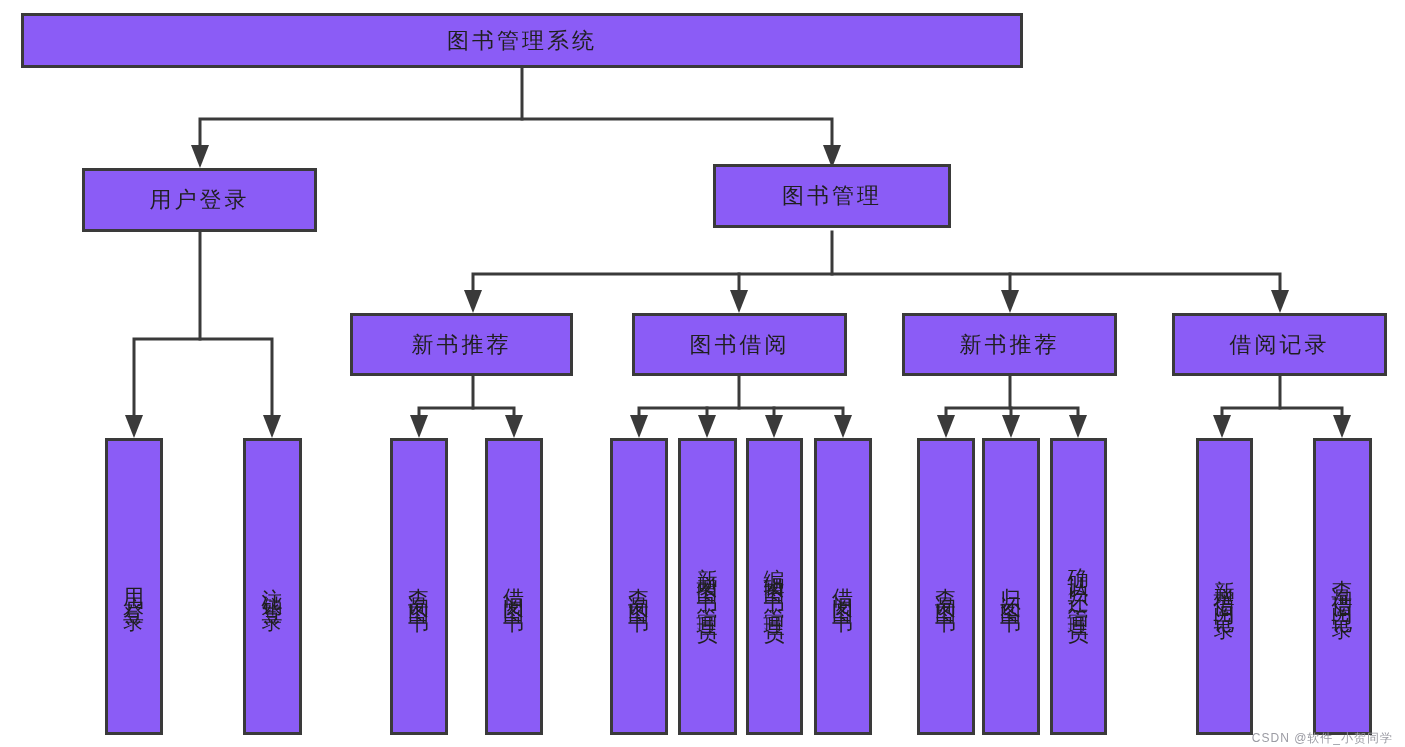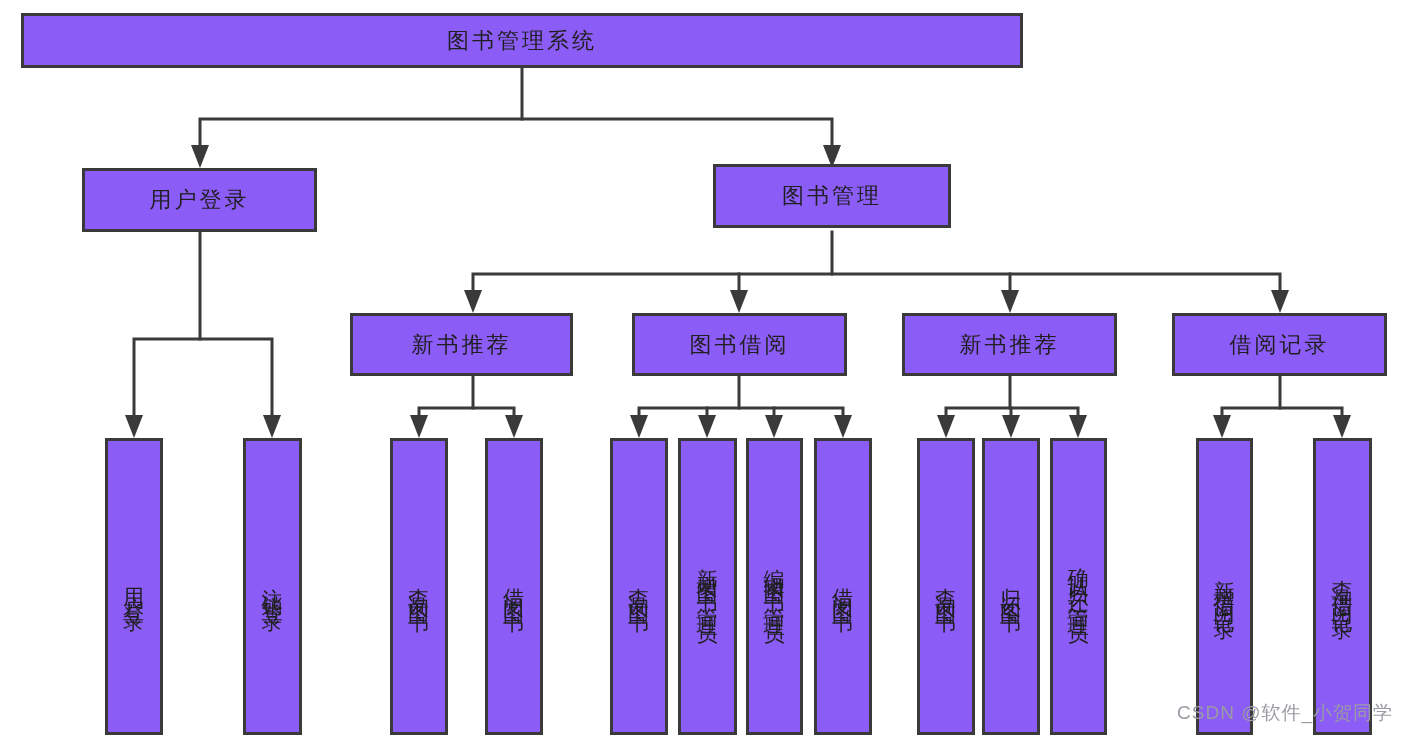--- a/index.html
+++ b/index.html
@@ -29,22 +29,22 @@
   .v-node span{
     writing-mode:vertical-rl;
     text-orientation:mixed;
     font-size:21px;
     letter-spacing:8px;
     line-height:1;
     white-space:nowrap;
   }
   #watermark{
     position:absolute;
-    right:12px;bottom:21px;
-    font-size:19px;
+    right:12px;bottom:0;
+    font-size:12px;
     letter-spacing:1px;
     color:var(--watermark);
     white-space:nowrap;
   }
 </style>
 </head>
 <body>
 
 <div id="canvas">
 

